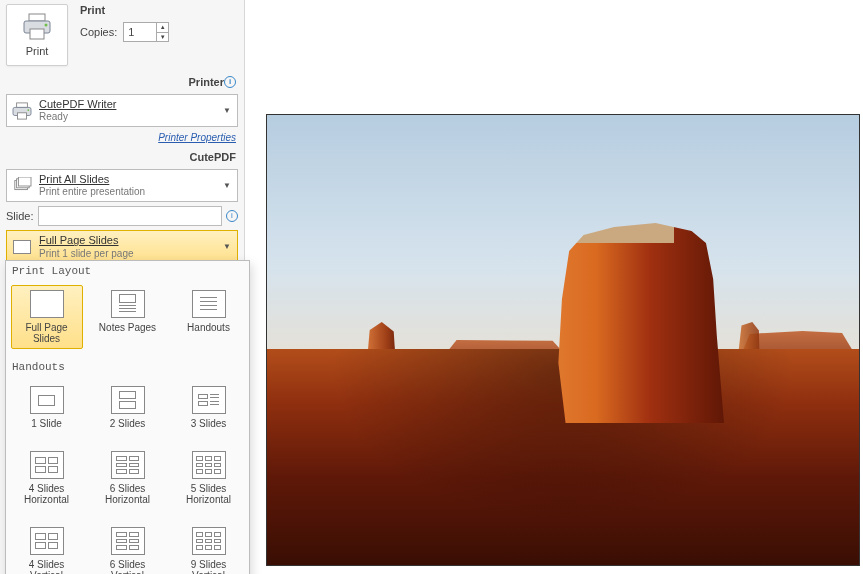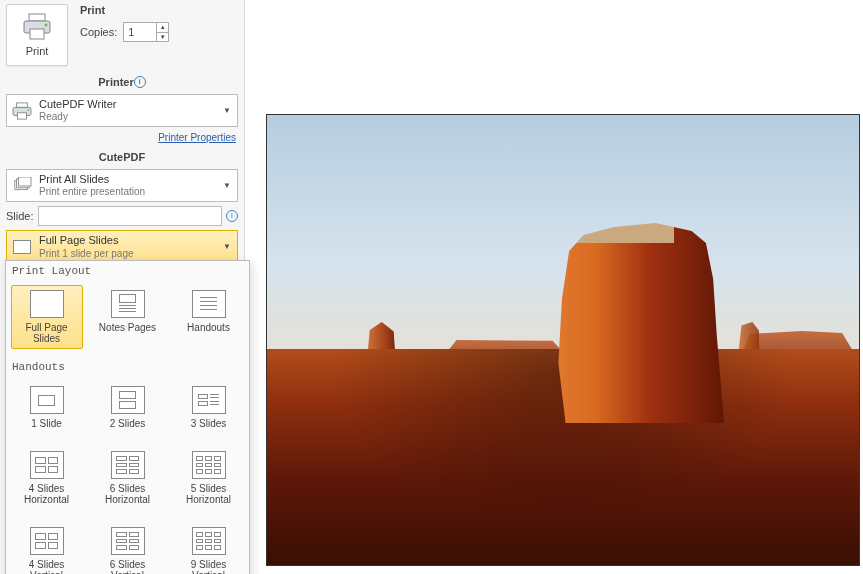--- a/index.html
+++ b/index.html
@@ -9,30 +9,30 @@
   .print-button { width: 62px; height: 62px; background: #fff; border: 1px solid #cfcfcf; border-radius: 2px; display: flex; flex-direction: column; align-items: center; justify-content: center; margin-right: 12px; box-shadow: 0 1px 2px rgba(0,0,0,.05); }
   .print-button svg { width: 32px; height: 28px; }
   .print-button span { margin-top: 4px; font-size: 11px; }
   .copies-row { display: flex; align-items: center; margin-top: 18px; }
   .copies-row label { margin-right: 6px; }
   .spinner { position: relative; width: 46px; height: 20px; background: #fff; border: 1px solid #aaa; display: flex; align-items: center; }
   .spinner .val { padding-left: 4px; line-height: 18px; }
   .spinner .btns { position: absolute; right: 0; top: 0; bottom: 0; width: 12px; display: flex; flex-direction: column; }
   .spinner .btns div { flex: 1; border-left: 1px solid #aaa; display: flex; align-items: center; justify-content: center; font-size: 6px; }
   .spinner .btns div:first-child { border-bottom: 1px solid #aaa; }
-  .section-header { display: flex; align-items: center; justify-content: center; padding: 6px 8px 4px 8px; font-weight: 600; color: #444; }
+  .section-header { display: flex; align-items: center; justify-content: flex-end; padding: 6px 8px 4px 8px; font-weight: 600; color: #444; }
   .info-icon { width: 12px; height: 12px; border-radius: 50%; border: 1px solid #3a87c9; color: #3a87c9; font-size: 8px; line-height: 10px; text-align: center; }
   .combo { margin: 2px 6px; background: #fff; border: 1px solid #bcbcbc; display: flex; align-items: center; padding: 3px 4px; position: relative; }
   .combo .icon { width: 22px; height: 22px; display: flex; align-items: center; justify-content: center; margin-right: 6px; }
   .combo .texts { flex: 1; line-height: 1.2; }
-  .combo .texts .t1 { color: #333; }
+  .combo .texts .t1 { color: #333; text-decoration: underline; }
   .combo .texts .t2 { color: #777; font-size: 10px; }
   .combo .chev { width: 12px; text-align: center; font-size: 8px; color: #555; }
   .printer-props { text-align: right; padding: 2px 8px 6px 0; }
-  .printer-props a { color: #2a5db0; font-size: 10px; text-decoration: underline; cursor: pointer; }
+  .printer-props a { color: #2a5db0; font-size: 10px; text-decoration: underline; cursor: pointer; font-style: italic; }
   .slides-row { display: flex; align-items: center; margin: 4px 6px; gap: 4px; }
   .slides-row input { flex: 1; height: 20px; border: 1px solid #bcbcbc; padding: 0 4px; font-size: 11px; }
   .combo.selected { background: linear-gradient(#fff0c0,#ffe08a); border: 1px solid #e0b000; }
   .page-thumb { width: 18px; height: 14px; background: #fff; border: 1px solid #888; }
   .dropdown-panel { position: absolute; left: 5px; top: 260px; width: 245px; background: #fafafa; border: 1px solid #bcbcbc; box-shadow: 2px 4px 10px rgba(0,0,0,.15); }
   .dd-heading { padding: 4px 6px; color: #555; font-family: Liberation Mono, monospace; }
   .layout-grid { display: flex; justify-content: space-around; padding: 4px 0 8px 0; }
   .layout-item { width: 72px; display: flex; flex-direction: column; align-items: center; cursor: pointer; padding: 4px 0; border: 1px solid transparent; }
   .layout-item.selected { background: linear-gradient(#fff0c0,#ffe08a); border: 1px solid #e0b000; border-radius: 2px; }
   .thumb { width: 34px; height: 28px; background: #fff; border: 1px solid #888; margin-bottom: 4px; display: flex; flex-wrap: wrap; align-content: center; justify-content: center; gap: 2px; padding: 2px; }

